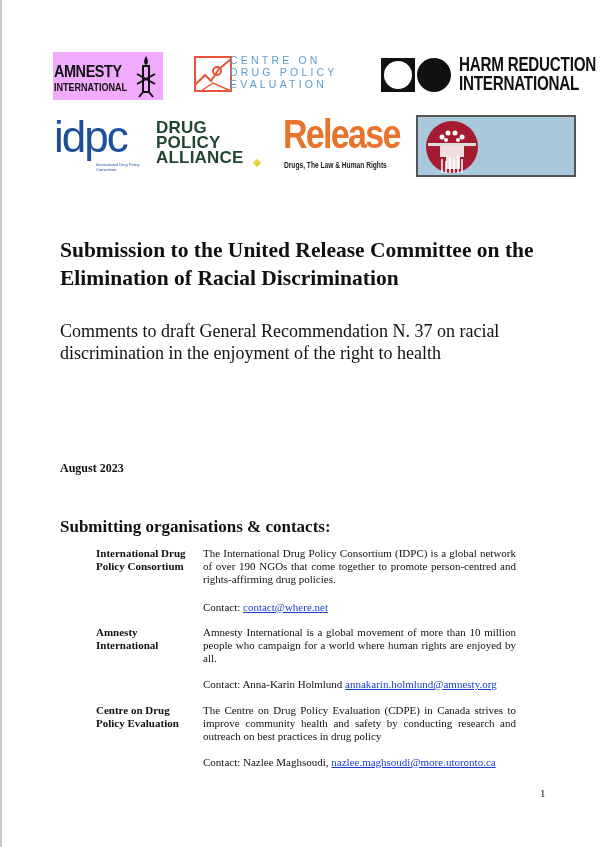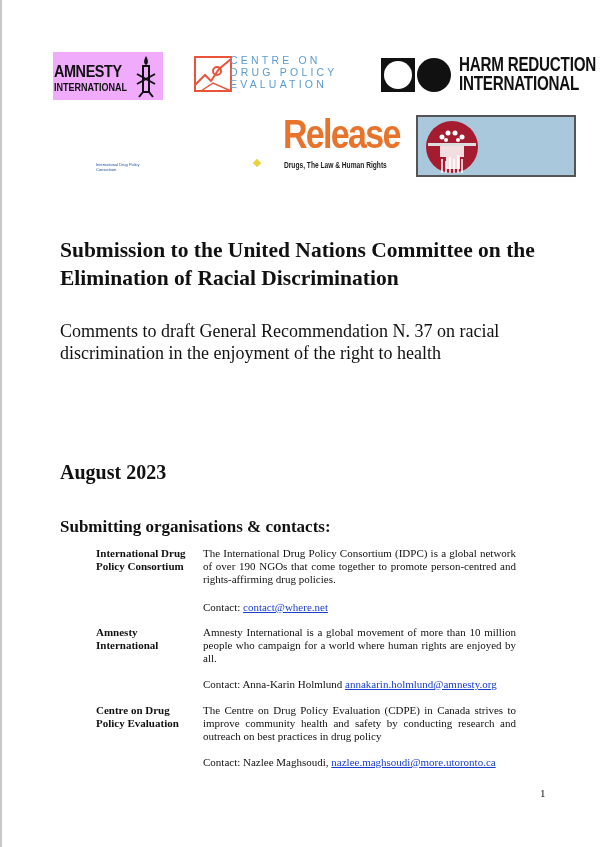--- a/index.html
+++ b/index.html
@@ -37,21 +37,21 @@
   .release .t { position: absolute; left: 0; top: -6px; font-family: "Liberation Sans", sans-serif; font-weight: bold; font-size: 40px; color: #e8742c; letter-spacing: -2px; transform: scaleX(0.85); transform-origin: left; }
   .release .s { position: absolute; left: 1px; top: 42px; font-family: "Liberation Sans", sans-serif; font-weight: bold; font-size: 8.5px; color: #222; transform: scaleX(0.78); transform-origin: left; white-space: nowrap; }
 
   .cels { left: 416px; top: 115px; width: 160px; height: 62px; background: #a9c8dc; border: 2px solid #555; }
   .cels svg { position: absolute; left: 6px; top: 2px; }
   .cels .t { position: absolute; left: 67px; top: 10px; font-family: "Liberation Sans", sans-serif; font-weight: bold; font-size: 33px; color: #1a1f2a; letter-spacing: 0px; }
 
   
   .title { position: absolute; left: 60px; top: 236px; width: 500px; font-weight: bold; font-size: 21.5px; line-height: 28px; margin: 0; }
   .subtitle { position: absolute; left: 60px; top: 320px; width: 500px; font-weight: normal; font-size: 18px; line-height: 22px; margin: 0; }
-  .date { position: absolute; left: 60px; top: 461px; font-weight: bold; font-size: 20px; margin: 0; }
+  .date { position: absolute; left: 60px; top: 461px; font-weight: bold; font-size: 12px; margin: 0; }
   .orgs-heading { position: absolute; left: 60px; top: 517px; font-weight: bold; font-size: 17px; margin: 0; }
 
   
   .org { position: absolute; left: 96px; width: 420px; font-size: 11px; line-height: 13px; }
   .org .name { position: absolute; left: 0; top: 0; width: 105px; font-weight: bold; }
   .org .desc { position: absolute; left: 107px; top: 0; width: 313px; text-align: justify; }
   .org .contact { position: absolute; left: 107px; width: 313px; }
   .org a { color: #1a3ecc; text-decoration: underline; }
   .org1 { top: 547px; }
   .org2 { top: 626px; }
@@ -90,24 +90,28 @@
 <div class="logo hri">
   <div class="box">
       <div class="c"></div>
     </div>
   <div class="dot"></div>
   <span class="t">HARM REDUCTION
 INTERNATIONAL</span>
 </div>
 
 <div class="logo idpc">
+  <span class="t">idpc</span>
   <span class="s">International Drug Policy Consortium</span>
 </div>
 
 <div class="logo dpa">
+  <span class="t">DRUG
+POLICY
+ALLIANCE</span>
   <span class="d"></span>
 </div>
 
 <div class="logo release">
   <span class="t">Release</span>
   <span class="s">Drugs, The Law &amp; Human Rights</span>
 </div>
 
 <div class="logo cels">
   <svg width="58" height="56" viewBox="0 0 58 56">
@@ -117,21 +121,21 @@
     <circle cx="31" cy="14" r="2.5" fill="#fff"></circle>
       <circle cx="38" cy="18" r="2.5" fill="#fff"></circle>
     <circle cx="22" cy="21" r="2" fill="#fff"></circle>
       <circle cx="34" cy="21" r="2" fill="#fff"></circle>
     <rect x="4" y="24" width="48" height="3" fill="#ddd"></rect>
     <path d="M16 27 L16 38 L22 38 L22 50 L36 50 L36 38 L40 38 L40 27Z" fill="#fff" opacity="0.85"></path>
     <path d="M18 54 V40 M22 54 V42 M26 54 V38 M30 54 V40 M34 54 V36 M38 54 V40" stroke="#fff" stroke-width="1.5"></path>
   </svg>
 </div>
 
-<h1 class="title">Submission to the United Nations Committee on the Elimination of Racial Discrimination</h1>
+<h1 class="title">Submission to the United Release Committee on the Elimination of Racial Discrimination</h1>
 <h2 class="subtitle">Comments to draft General Recommendation N. 37 on racial discrimination in the enjoyment of the right to health</h2>
 <p class="date">August 2023</p>
 <p class="orgs-heading">Submitting organisations &amp; contacts:</p>
 
 <div class="org org1">
   <div class="name">International Drug Policy Consortium</div>
   <div class="desc">The International Drug Policy Consortium (IDPC) is a global network of over 190 NGOs that come together to promote person-centred and rights-affirming drug policies.</div>
   <div class="contact" style="top:54px">
     <span>Contact: </span><a>contact@where.net</a>
   </div>

